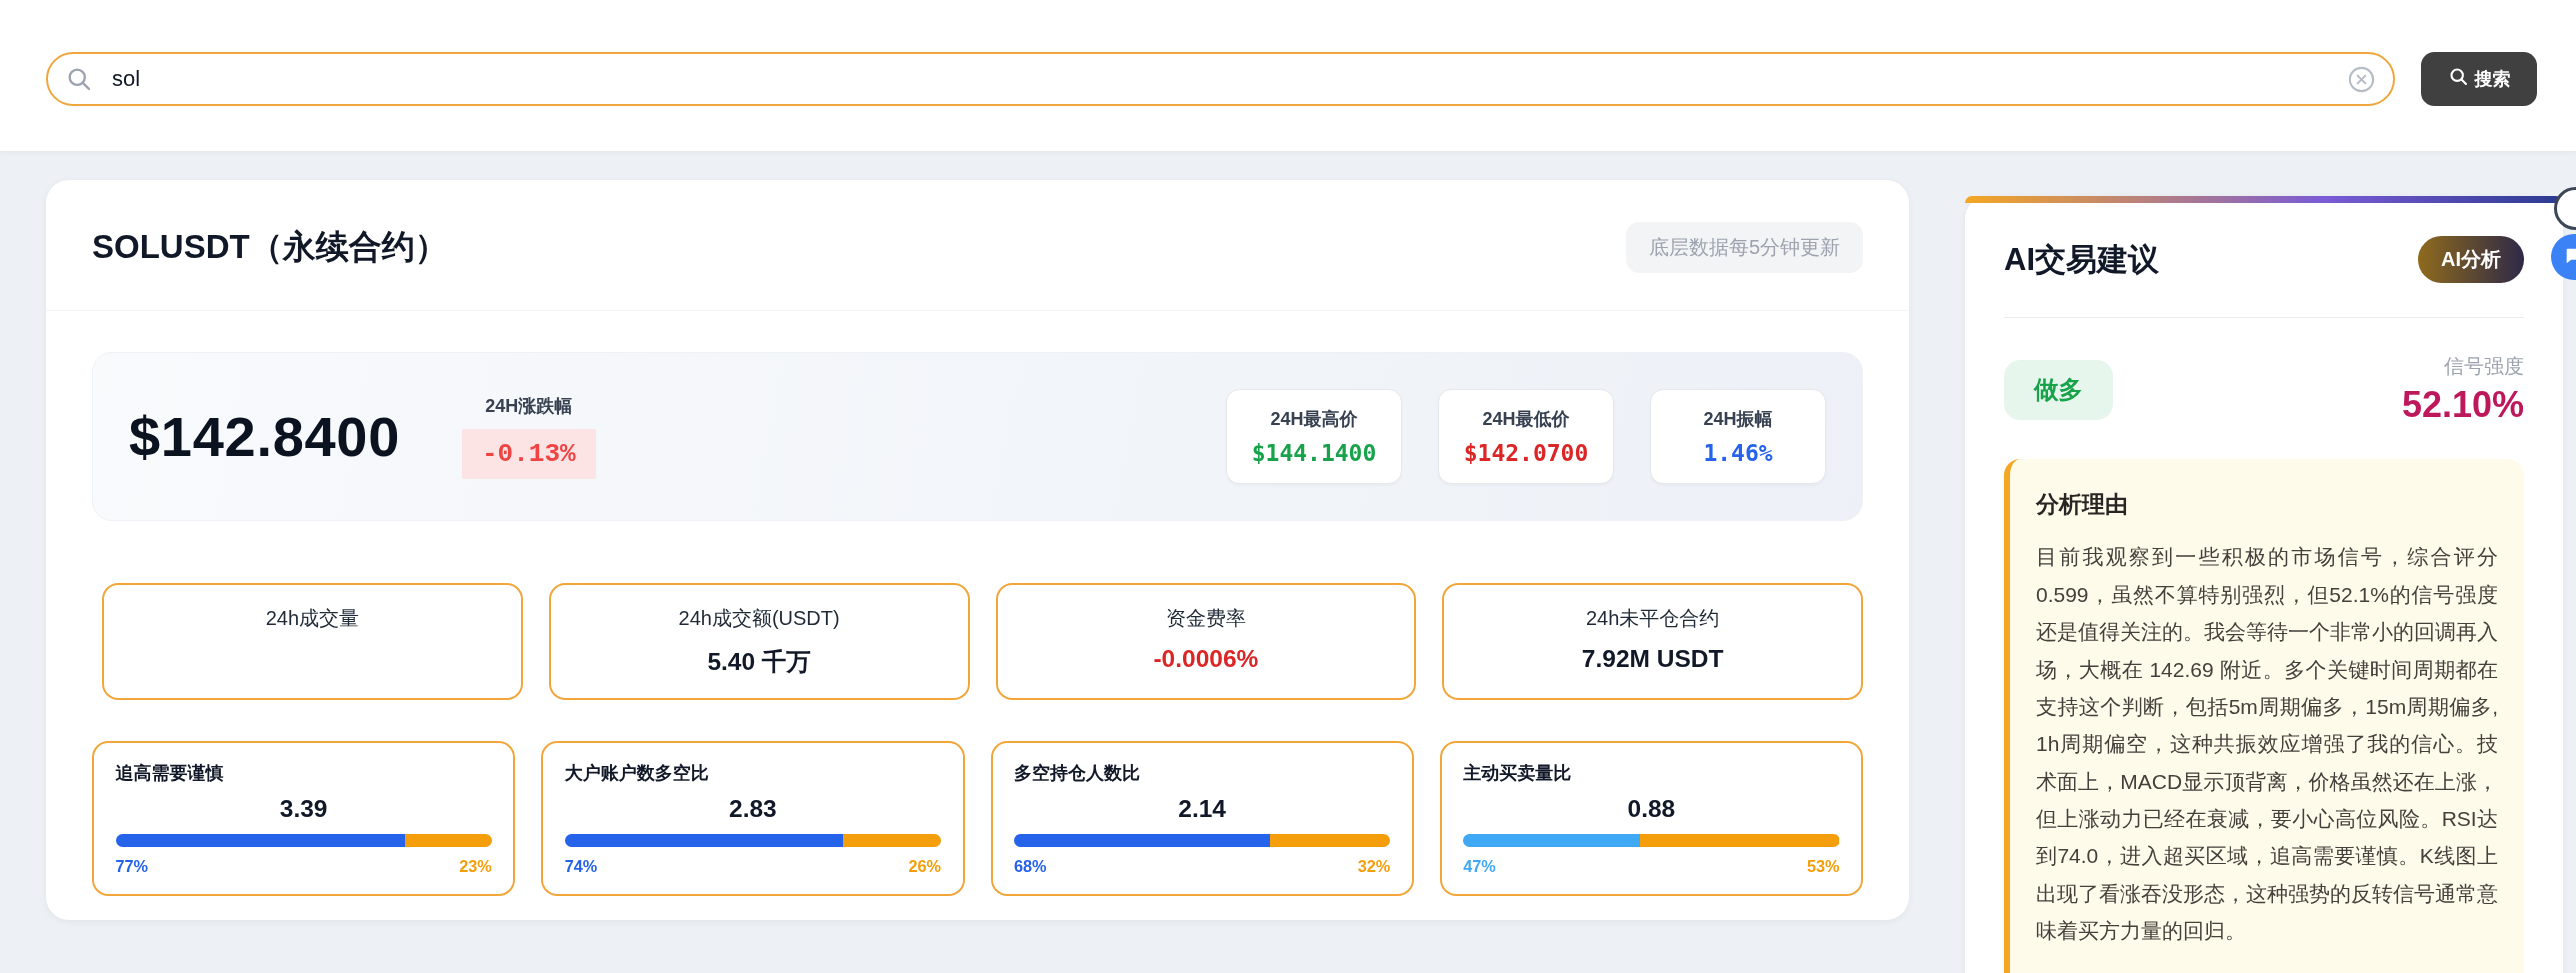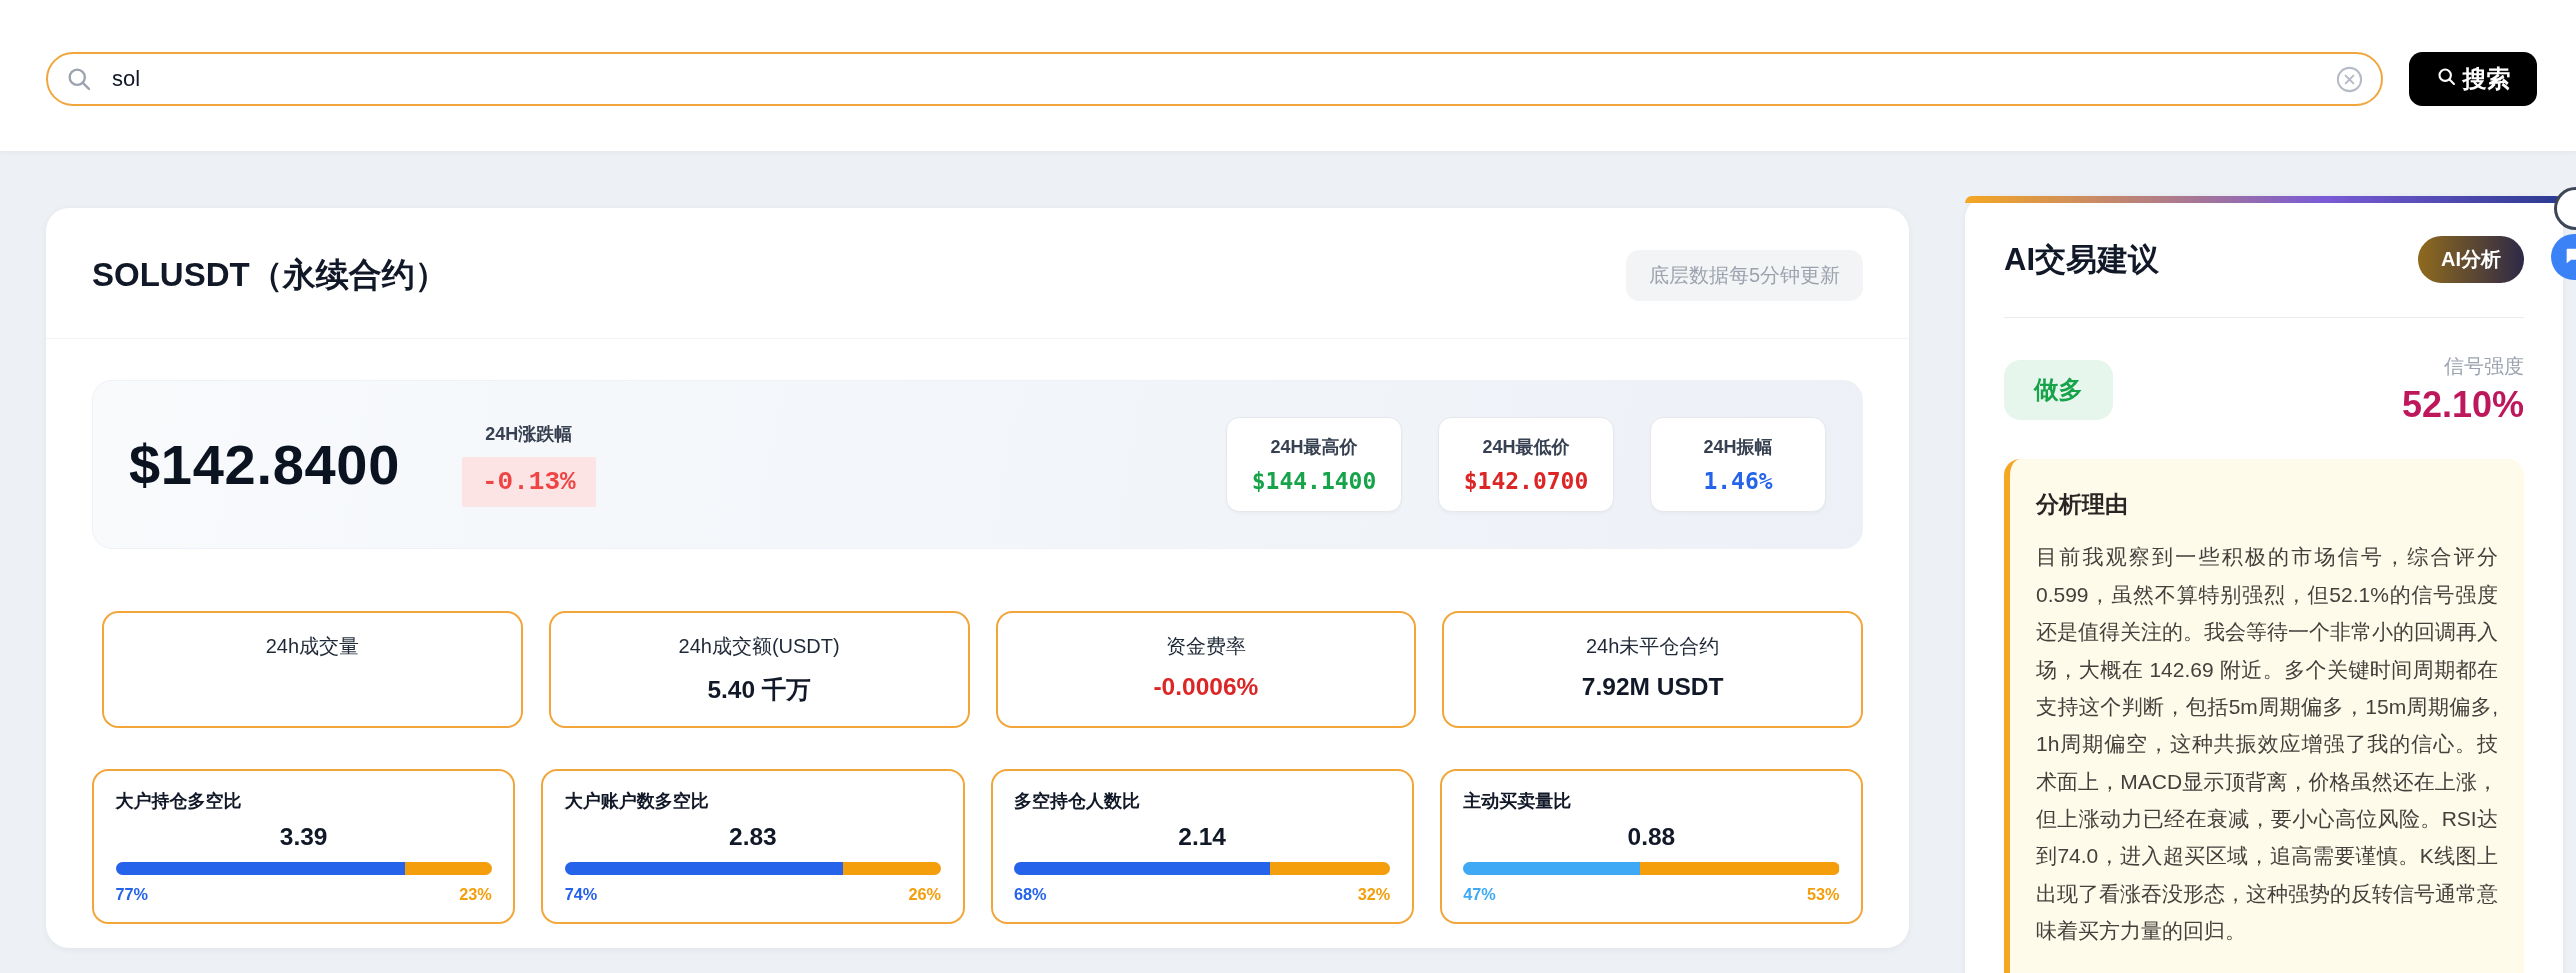--- a/index.html
+++ b/index.html
@@ -18,29 +18,29 @@
   }
   .search-wrap { position:relative; flex:1; margin-right:26px; }
   input.search {
     width:100%; height:54px; border:2.2px solid #f0a63c; border-radius:27.4px;
     padding:0 70px 0 64px; font-size:22px; color:#111827; outline:none;
     font-family:"Liberation Sans","DejaVu Sans",sans-serif; background:#fff;
   }
   .search-icon { position:absolute; left:19px; top:13.3px; width:28px; height:28px; }
   .clear-btn { position:absolute; right:18px; top:12px; width:31px; height:31px; cursor:pointer; }
   .search-btn {
-    width:128px; height:54px; background:#000000; border:none; border-radius:13.3px;
-    color:#fff; font-size:24px; font-weight:600; display:flex; align-items:center;
+    width:116px; height:54px; background:#404040; border:none; border-radius:13.3px;
+    color:#fff; font-size:18px; font-weight:600; display:flex; align-items:center;
     justify-content:center; gap:6px; cursor:pointer;
     font-family:"Liberation Sans","DejaVu Sans",sans-serif;
   }
 
   
   .main-card {
-    position:absolute; left:46px; top:208px; width:1863px; height:740px;
+    position:absolute; left:46px; top:180px; width:1863px; height:740px;
     background:#fff; border-radius:23px; box-shadow:0 1.5px 7.4px rgba(16,24,40,.05);
   }
   .card-header {
     display:flex; justify-content:space-between; align-items:center;
     padding:42px 46px 37px; border-bottom:1.5px solid #f3f4f6;
   }
   .main-title { font-size:33px; font-weight:700; color:#111827; }
   .update-note { background:#f3f4f6; color:#9ca3af; font-size:20px; padding:12px 23px; border-radius:13.3px; }
 
   .price-panel {
@@ -189,21 +189,21 @@
         <div class="stat-label">资金费率</div>
         <div class="stat-value" style="color: rgb(220, 38, 38);">-0.0006%</div>
       </div>
       <div class="stat-card">
         <div class="stat-label">24h未平仓合约</div>
         <div class="stat-value">7.92M USDT</div>
       </div>
     </div>
   <div id="ratio-cards">
       <div class="ratio-card">
-        <div class="ratio-label">大户持仓多空比</div>
+        <div class="ratio-label">追高需要谨慎</div>
         <div class="ratio-value">3.39</div>
         <div class="bar">
           <div style="width: 77%; background: rgb(37, 99, 235);"></div>
           <div style="width: 23%; background: rgb(245, 158, 11);"></div>
         </div>
         <div class="pcts">
           <span style="color: rgb(37, 99, 235);">77%</span>
           <span style="color: rgb(245, 158, 11);">23%</span>
         </div>
       </div>

